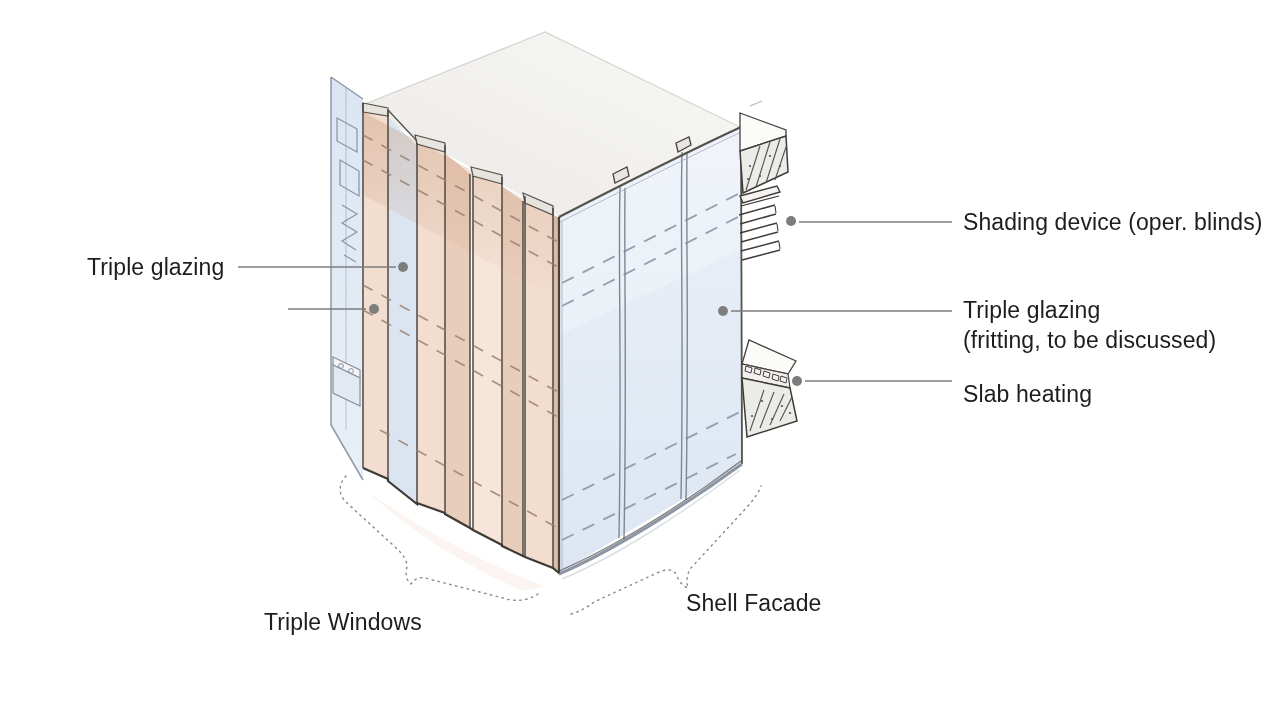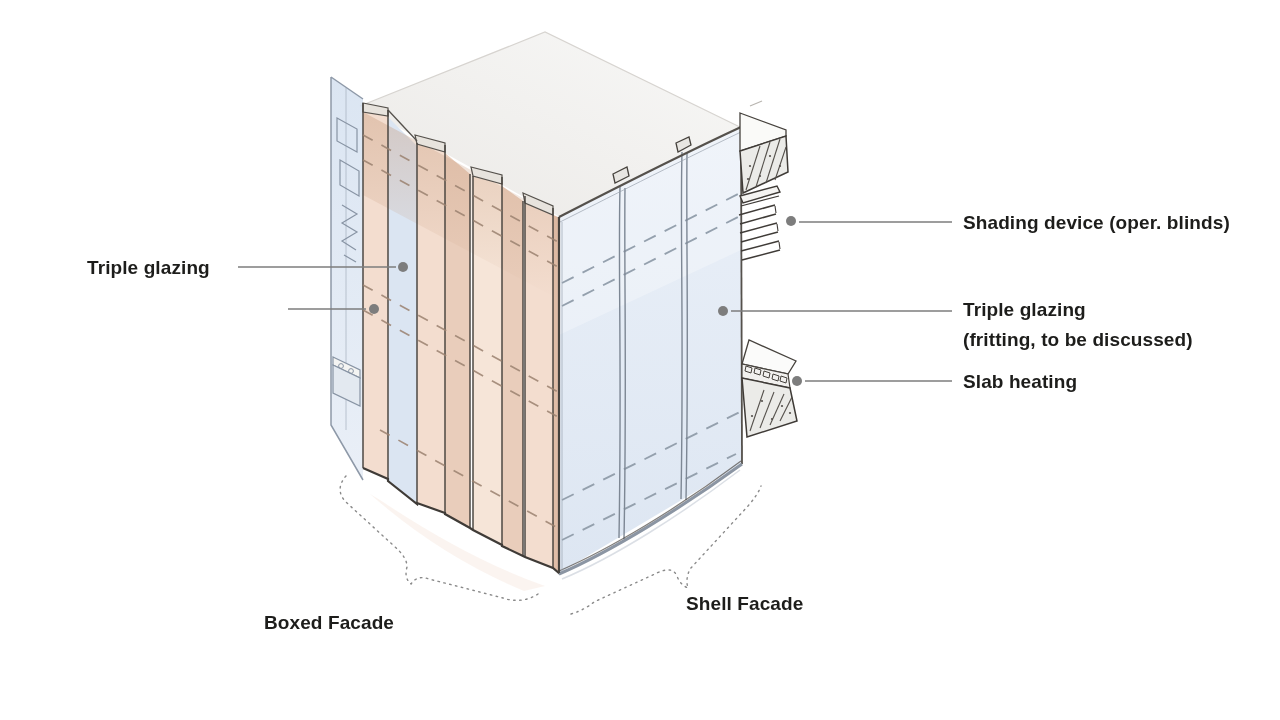--- a/index.html
+++ b/index.html
@@ -6,26 +6,25 @@
   #canvas{
     position:relative;
     width:1280px;height:720px;
     background:#ffffff;
     overflow:hidden;
     font-family:"Liberation Sans","DejaVu Sans",sans-serif;
   }
   #sketch{position:absolute;left:0;top:0;}
   .lbl{
     position:absolute;
-    font-size:19px;
+    font-size:23px;
     line-height:29px;
     color:#1d1d1b;
     white-space:pre-line;
     letter-spacing:0.1px;
-    font-weight:bold;
   }
   .lbl.two{line-height:30px;}
 </style>
 </head>
 <body>
 
 <div id="canvas">
 
 <svg id="sketch" width="1280" height="720" viewBox="0 0 1280 720">
   <defs>
@@ -227,17 +226,17 @@
   </g>
 
   <path d="M346,476 C338,485 338,495 347,503 L394,546 C403,554 407,560 407,567 C405,574 406,580 411,584 C415,578 421,576 429,579 L503,598 C514,602 528,601 538,594" fill="none" stroke="#8a8a8a" stroke-width="1.4" stroke-dasharray="1.5 4.5" stroke-linecap="round"></path>
   <path d="M571,614 C581,611 588,607 594,602 L657,573 C667,568 674,569 677,576 C679,582 683,586 688,588 C686,582 687,575 690,569 L748,506 C754,499 759,492 761,486" fill="none" stroke="#8a8a8a" stroke-width="1.4" stroke-dasharray="1.5 4.5" stroke-linecap="round"></path>
 </svg>
 
 <div class="lbl" style="left:87px;top:253px;">Triple glazing</div>
 <div class="lbl" style="left:963px;top:208px;">Shading device (oper. blinds)</div>
 <div class="lbl two" style="left:963px;top:295px;">Triple glazing
 (fritting, to be discussed)</div>
-<div class="lbl" style="left:963px;top:367px;">Slab heating</div>
-<div class="lbl" style="left:264px;top:608px;">Boxed Facade</div>
+<div class="lbl" style="left:963px;top:380px;">Slab heating</div>
+<div class="lbl" style="left:264px;top:608px;">Triple Windows</div>
 <div class="lbl" style="left:686px;top:589px;text-align:center;">Shell Facade</div>
 
 </div>
 
 </body></html>

